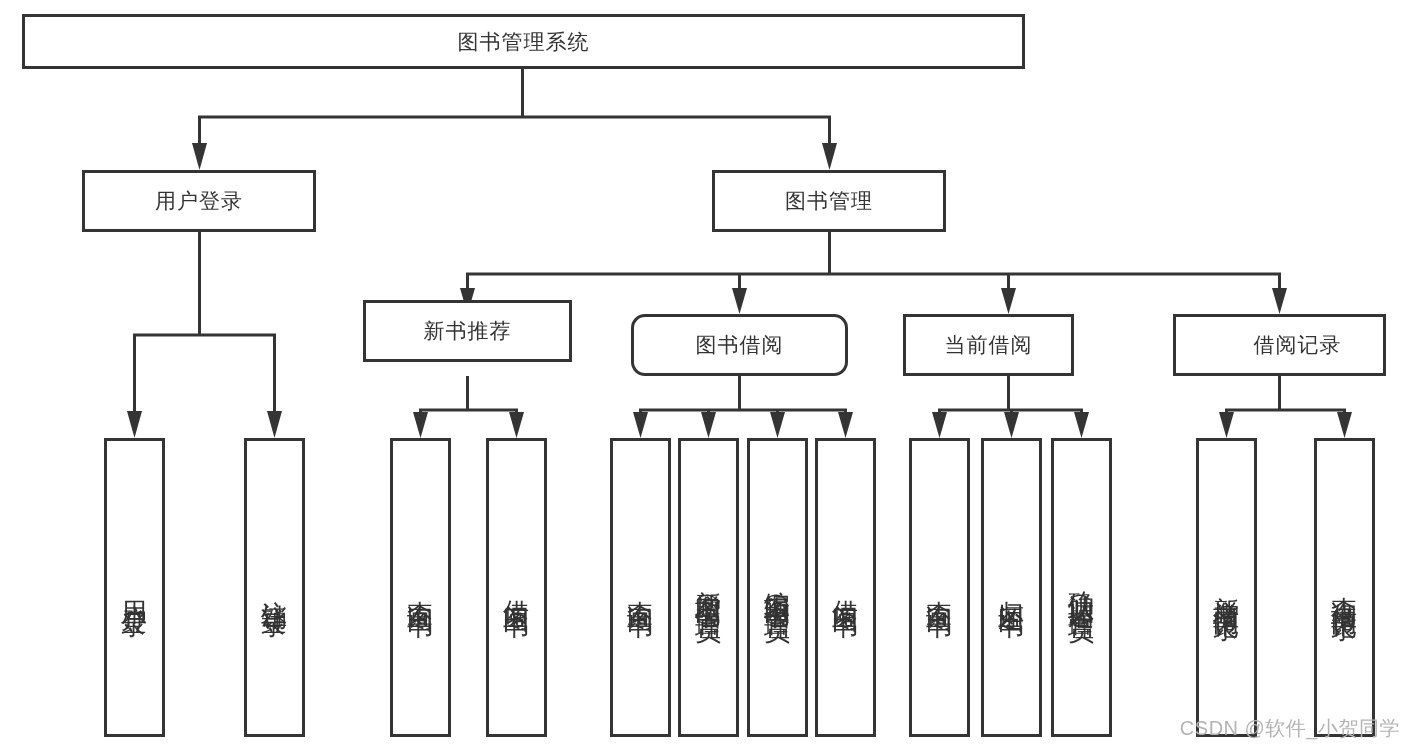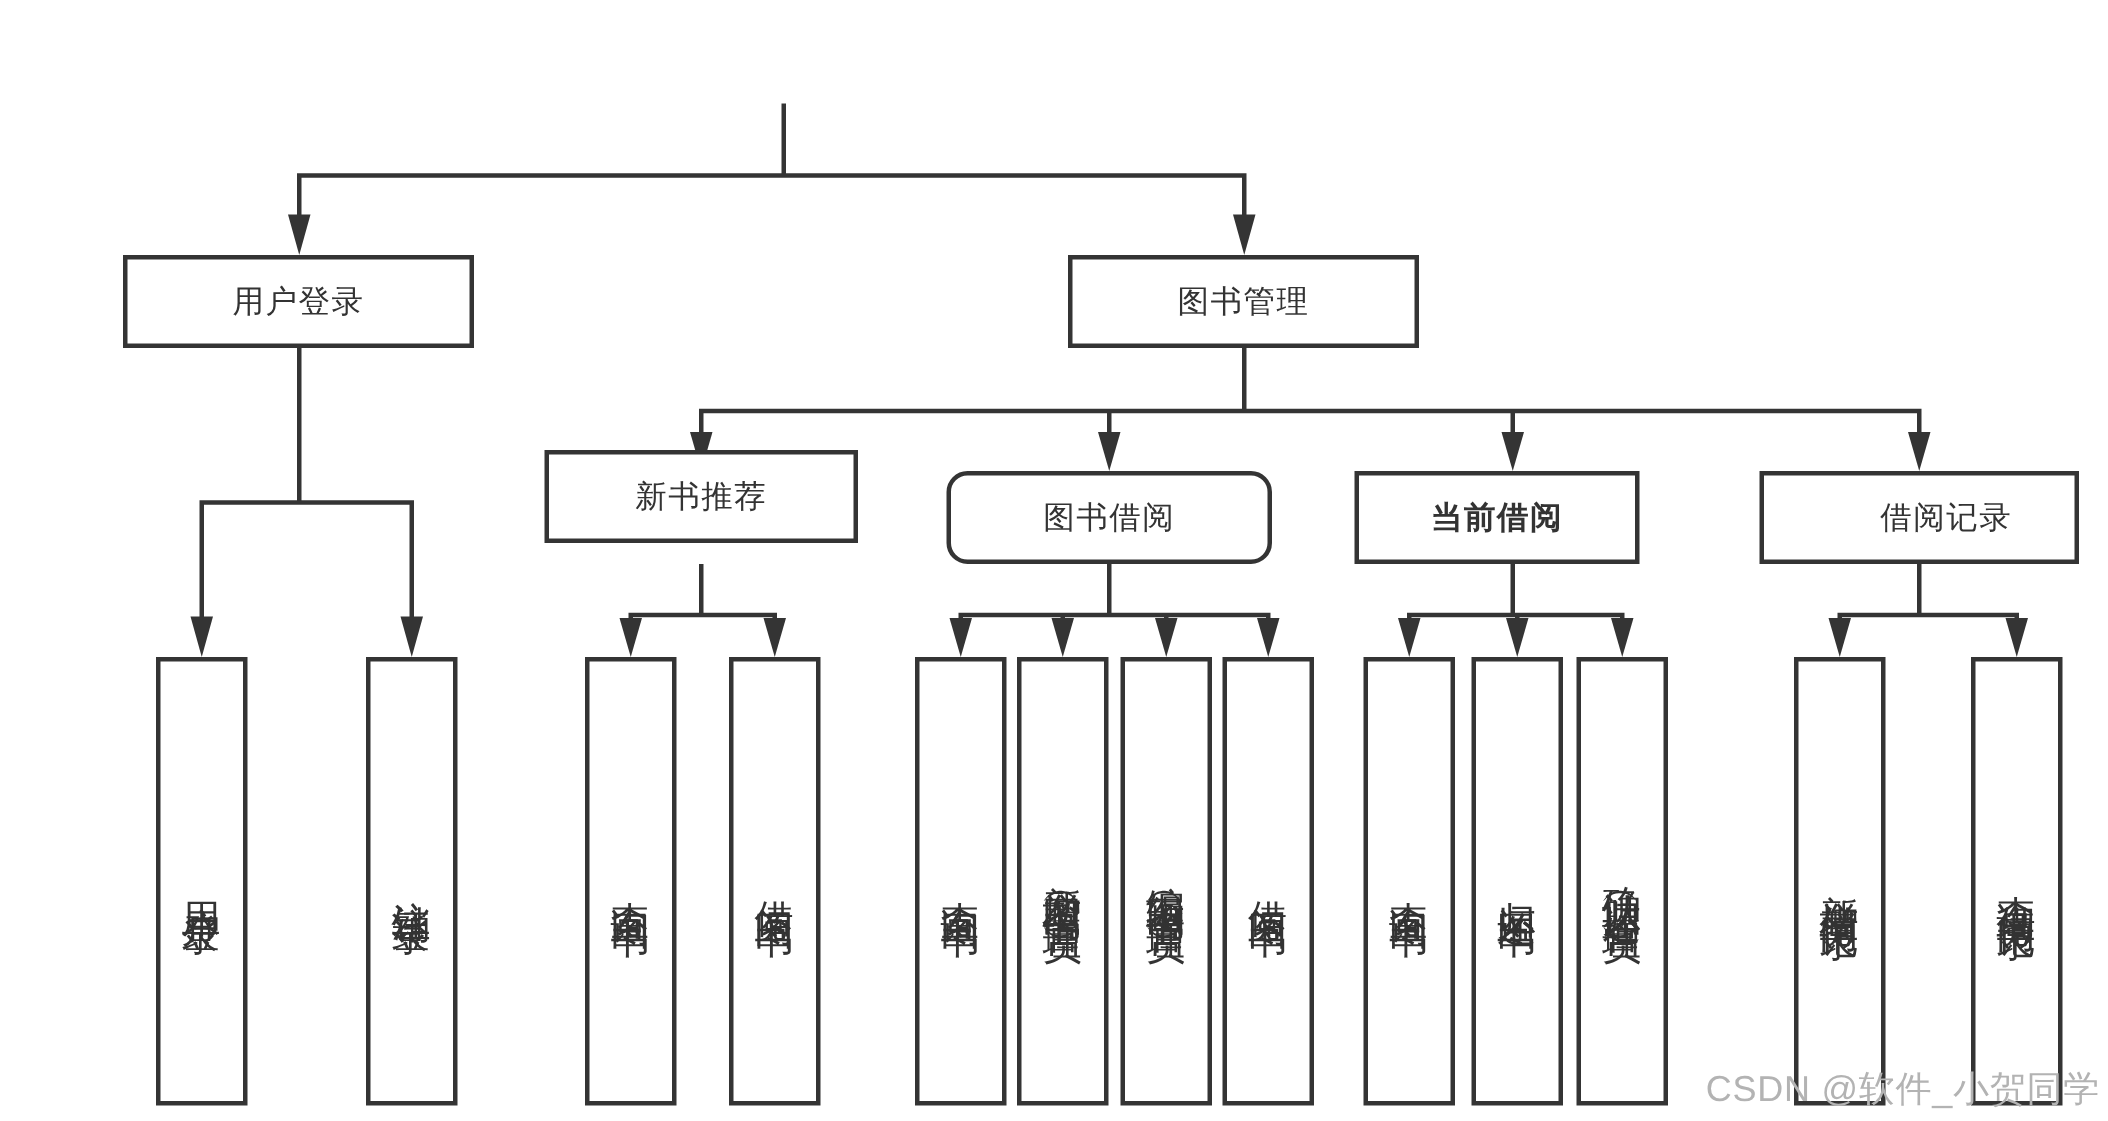--- a/index.html
+++ b/index.html
@@ -44,21 +44,21 @@
     text-orientation: mixed;
     font-size: 26px;
     line-height: 1;
     letter-spacing: 4px;
   }
   .watermark {
     position: absolute;
     right: 5px;
     bottom: 5px;
     color: #b3b3b3;
-    font-size: 24px;
+    font-size: 20px;
     letter-spacing: 0.5px;
     white-space: nowrap;
   }
 </style>
 </head>
 <body>
 
 <div class="stage">
 
   <svg class="connectors" viewBox="0 0 1405 747" xmlns="http://www.w3.org/2000/svg">
@@ -101,35 +101,38 @@
 
       <polygon points="939.5,438 932,412 947,412"></polygon>
       <polygon points="1011.5,438 1004,412 1019,412"></polygon>
       <polygon points="1081.5,438 1074,412 1089,412"></polygon>
 
       <polygon points="1226.5,438 1219,412 1234,412"></polygon>
       <polygon points="1344.5,438 1337,412 1352,412"></polygon>
     </g>
   </svg>
 
+  <div class="box hbox root-box" style="left:22px; top:14px; width:1003px; height:55px;">
+    <span>图书管理系统</span>
+  </div>
 
   <div class="box hbox" style="left:82px; top:170px; width:234px; height:62px;">
     <span>用户登录</span>
   </div>
   <div class="box hbox" style="left:712px; top:170px; width:234px; height:62px;">
     <span>图书管理</span>
   </div>
 
   <div class="box hbox" style="left:363px; top:300px; width:209px; height:62px;">
     <span>新书推荐</span>
   </div>
   <div class="box hbox" style="left:631px; top:314px; width:217px; height:62px;border-radius:14px;">
     <span>图书借阅</span>
   </div>
-  <div class="box hbox" style="left:903px; top:314px; width:190px; height:62px;font-weight:bold;">
+  <div class="box hbox" style="left:903px; top:314px; width:171px; height:62px;">
     <span>当前借阅</span>
   </div>
   <div class="box hbox" style="left:1173px; top:314px; width:213px; height:62px;padding-left:36px;">
     <span>借阅记录</span>
   </div>
 
   <div class="box leaf" style="left:104px; top:438px; width:61px; height:299px;">
     <span>用户登录</span>
   </div>
   <div class="box leaf" style="left:244px; top:438px; width:61px; height:299px;">

